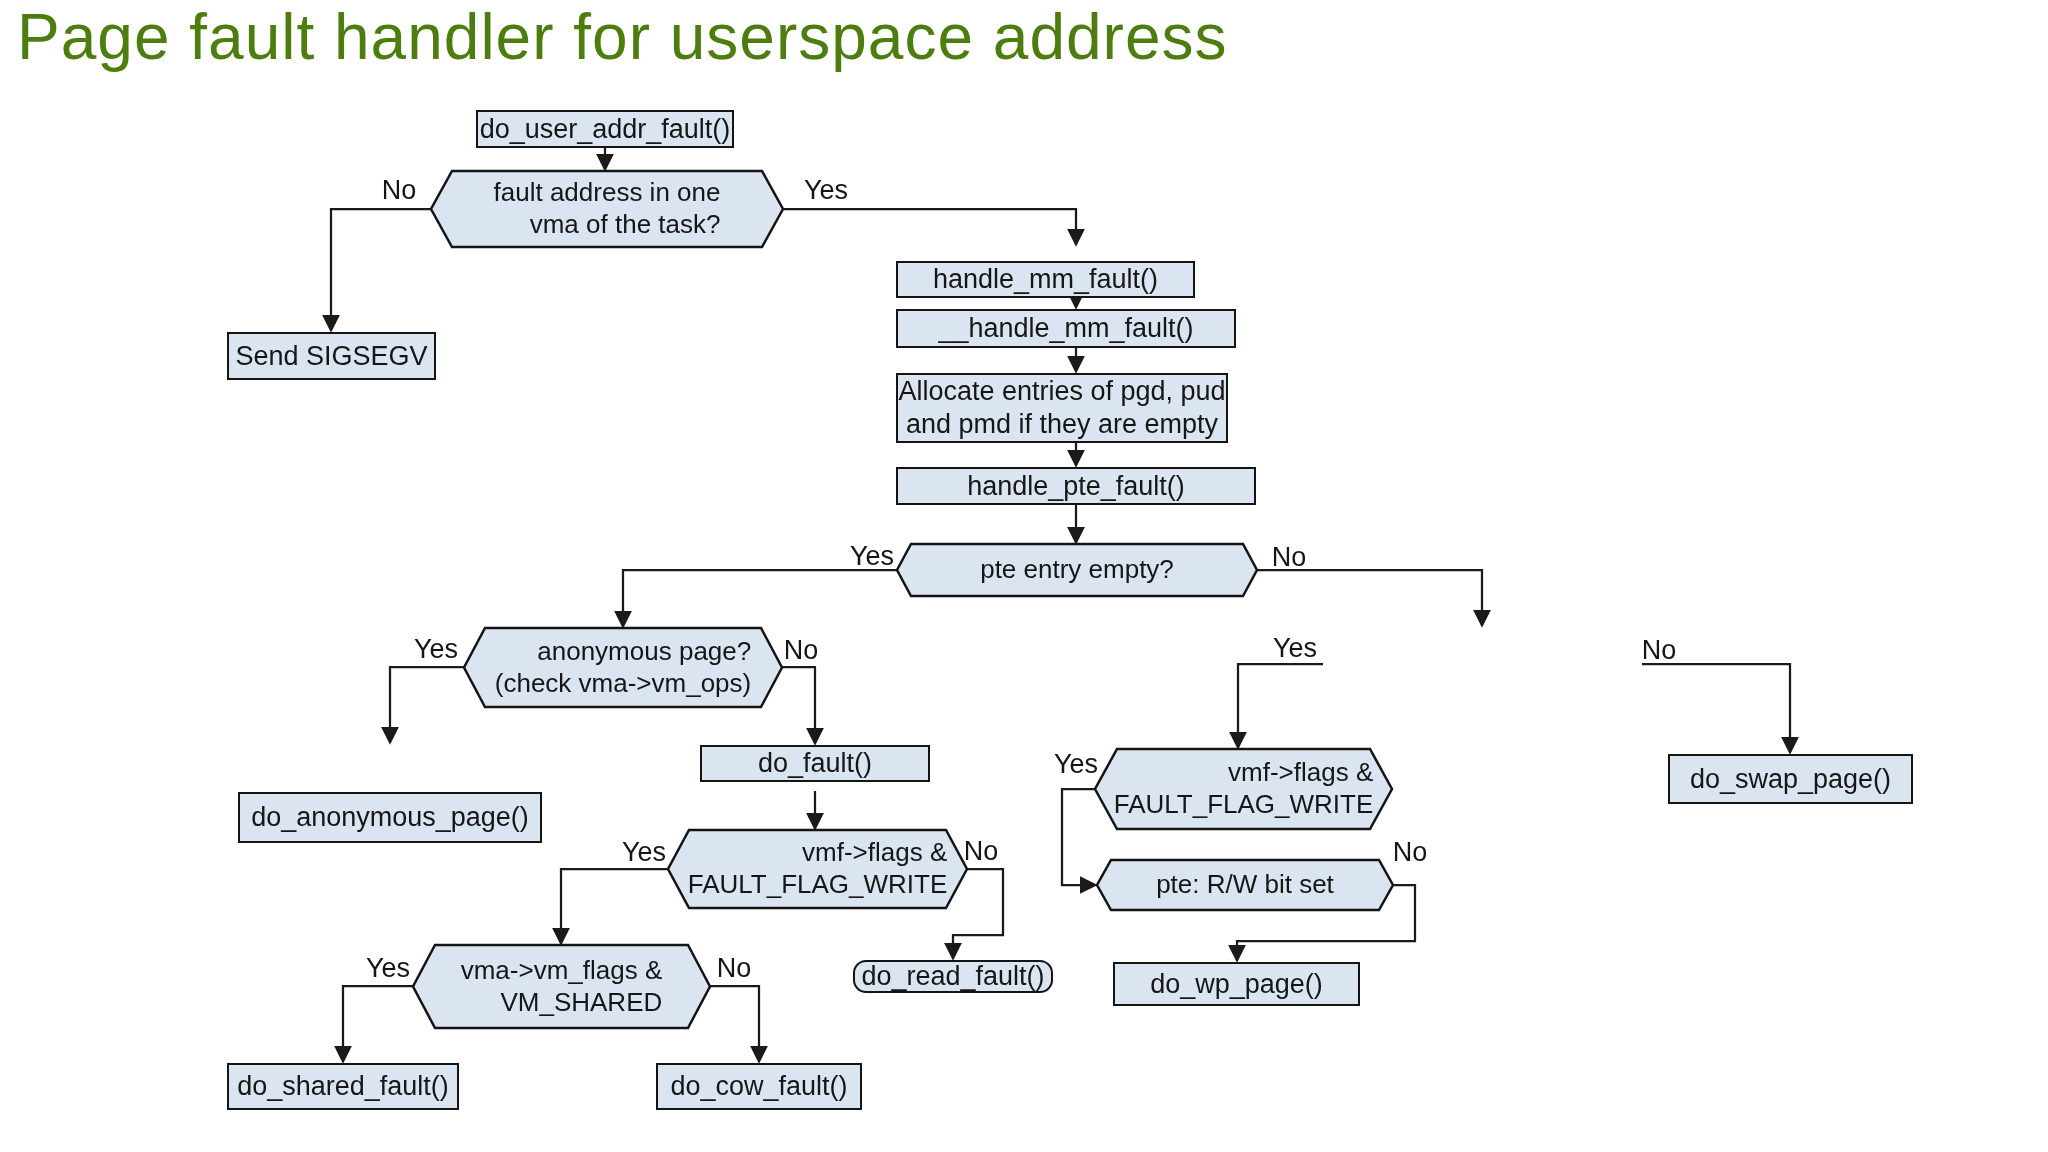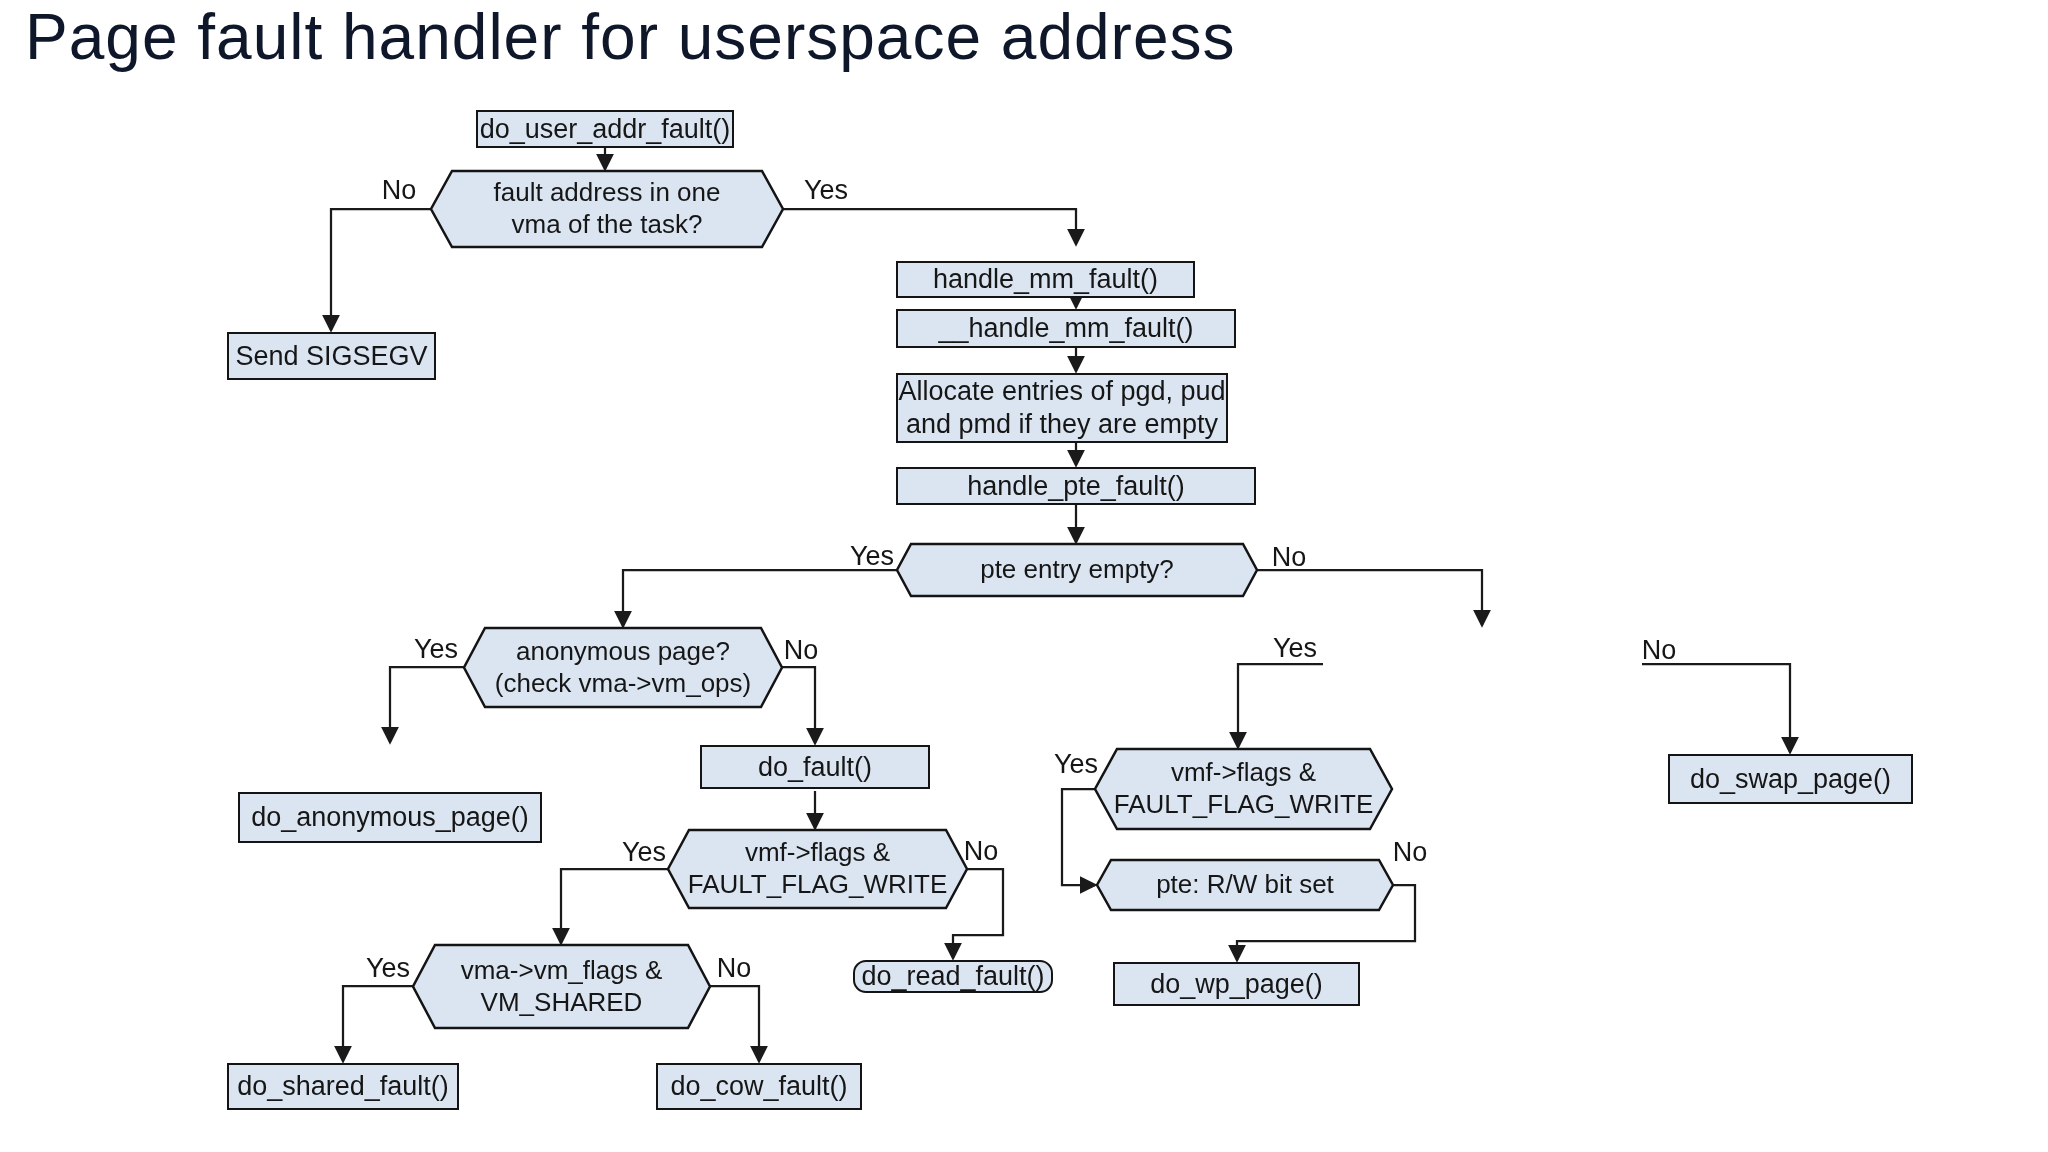--- a/index.html
+++ b/index.html
@@ -6,36 +6,36 @@
     --node-fill:#dbe5f1; --node-border:#141414; --line:#1a1a1a;
     --text:#161616; --background:#ffffff;
   }
   html,body{margin:0;padding:0;background:var(--background);}
   #canvas{
     position:relative; width:2048px; height:1152px; overflow:hidden;
     background:var(--background);
     font-family:"Liberation Sans", sans-serif; color:var(--text);
   }
   .page-title{
-    position:absolute; left:25px; top:0px;
-    font-size:64px; font-weight:300; letter-spacing:1px; color:#0f172a;
+    position:absolute; left:17px; top:0px;
+    font-size:64px; font-weight:300; letter-spacing:1px; color:#4d7c0f;
     white-space:nowrap;
   }
   .connectors{position:absolute; left:0; top:0; width:2048px; height:1152px; overflow:visible;}
   .connectors path{fill:none; stroke:var(--line); stroke-width:2.25px;}
   .connectors marker path{fill:var(--line); stroke:none;}
   .node{position:absolute; box-sizing:border-box;}
   .node-rect{
     background:var(--node-fill); border:2.5px solid var(--node-border);
     display:flex; align-items:center; justify-content:center; text-align:center;
   }
   .hex svg{position:absolute; left:0; top:0; overflow:visible; display:block;}
   .hex polygon{fill:var(--node-fill); stroke:var(--node-border); stroke-width:2.5px; stroke-linejoin:miter;}
   .hex .node-label{position:absolute; left:0; top:0; right:0; bottom:0;
-    display:flex; align-items:center; justify-content:center; text-align:center;}
+    display:flex; align-items:center; justify-content:center; text-align:right;}
   .node-label{font-size:27px; line-height:1.22; white-space:pre-line; color:var(--text);}
   .hex .node-label{font-size:26px;}
   .edge-label{
     position:absolute; transform:translate(-50%,-50%);
     font-size:27px; font-weight:500; color:var(--text); white-space:nowrap;
   }
 </style>
 </head>
 <body>
 
@@ -86,21 +86,21 @@
   <div class="node node-rect" style="left:896px;top:373px;width:332px;height:70px;">
     <span class="node-label">Allocate entries of pgd, pud
 and pmd if they are empty</span>
   </div>
   <div class="node node-rect" style="left:896px;top:467px;width:360px;height:38px;">
     <span class="node-label">handle_pte_fault()</span>
   </div>
   <div class="node node-rect" style="left:238px;top:744px;width:304px;height:51px;margin-top:48px;">
     <span class="node-label">do_anonymous_page()</span>
   </div>
-  <div class="node node-rect" style="left:700px;top:745px;width:230px;height:44px;">
+  <div class="node node-rect" style="left:700px;top:745px;width:230px;height:37px;">
     <span class="node-label">do_fault()</span>
   </div>
   <div class="node node-rect" style="left:853px;top:960px;width:200px;height:33px;border-radius:13px;">
     <span class="node-label">do_read_fault()</span>
   </div>
   <div class="node node-rect" style="left:227px;top:1063px;width:232px;height:47px;">
     <span class="node-label">do_shared_fault()</span>
   </div>
   <div class="node node-rect" style="left:656px;top:1063px;width:206px;height:47px;">
     <span class="node-label">do_cow_fault()</span>

